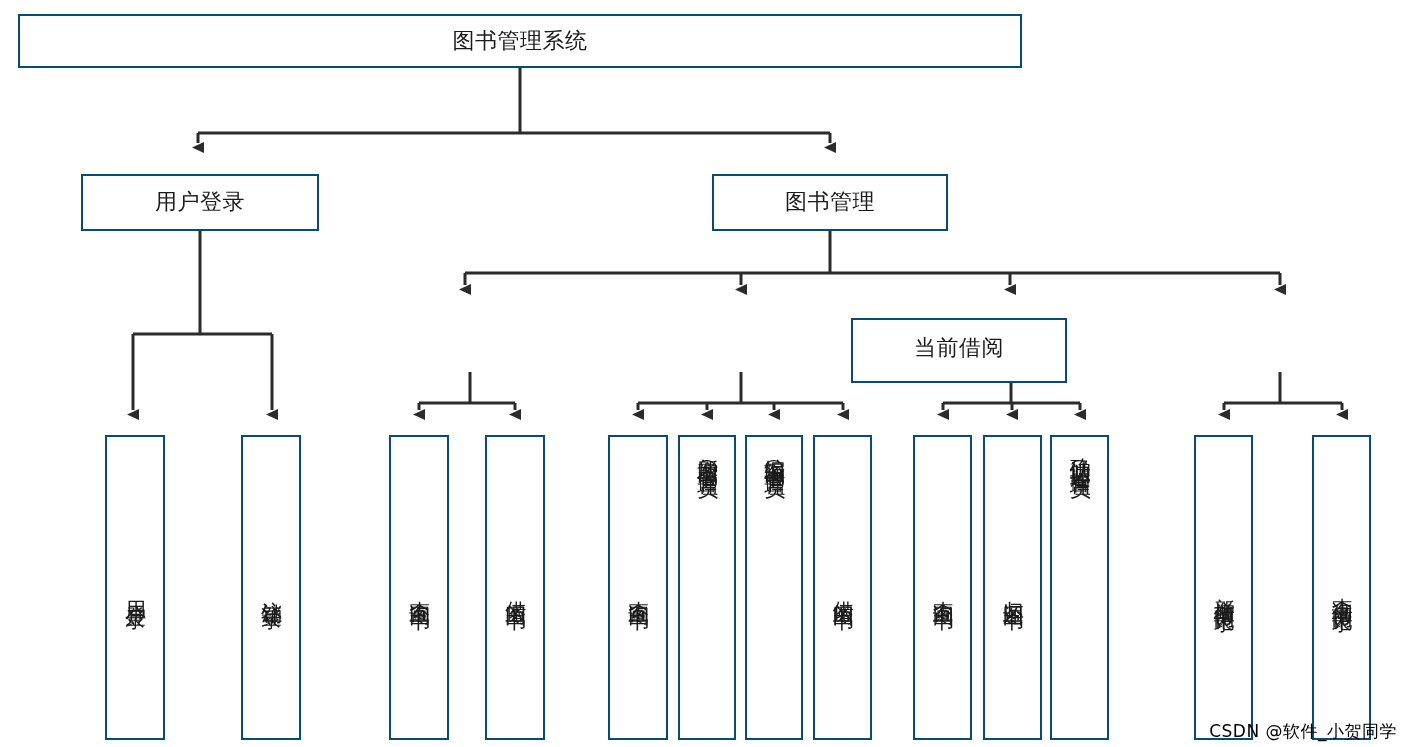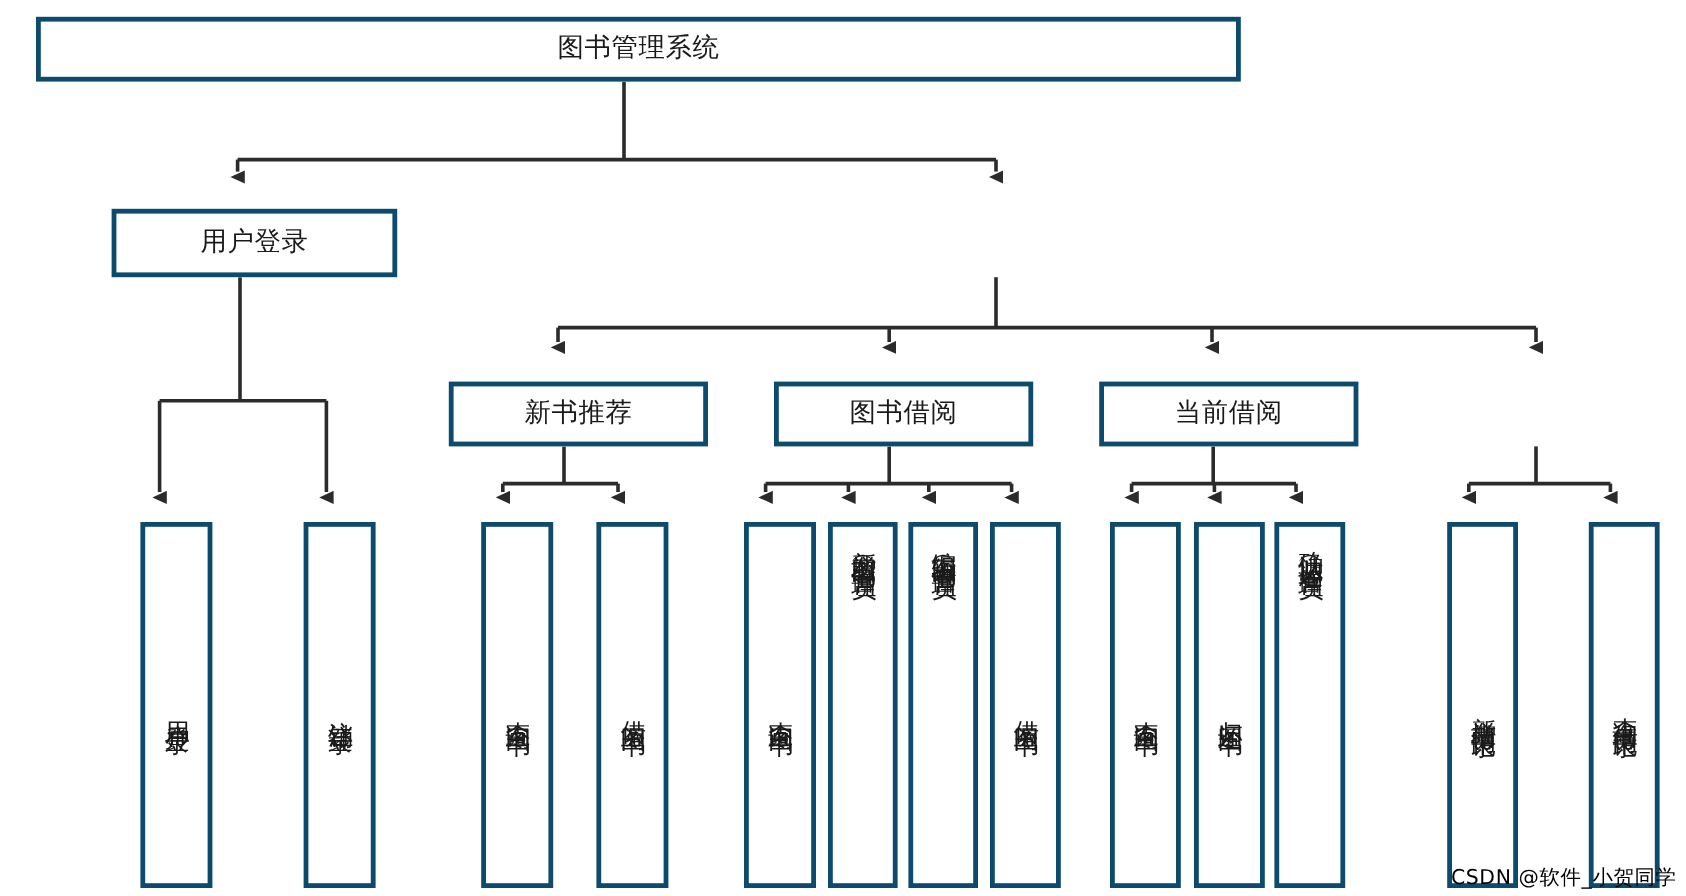--- a/index.html
+++ b/index.html
@@ -22,27 +22,26 @@
   svg.diagram-canvas {
     position: absolute;
     left: 0;
     top: 0;
     width: 1405px;
     height: 747px;
   }
   .node-box {
     position: absolute;
     box-sizing: border-box;
-    border: 4px solid #0c4a6e;
+    border: 2px solid #0c4a6e;
     background: #ffffff;
     display: flex;
     align-items: center;
     justify-content: center;
     color: #1a1a1a;
-    margin-left: 12px;
   }
   .node-label-h {
     font-size: 22px;
     line-height: 1.1;
     letter-spacing: 0.5px;
     white-space: nowrap;
     color: #1a1a1a;
   }
   .node-box.leaf {
     align-items: flex-start;
@@ -127,28 +126,25 @@
     </g>
   </svg>
 
   <div class="node-box" style="left:18px; top:14px; width:1004px; height:54px;">
     <span class="node-label-h">图书管理系统</span>
   </div>
 
   <div class="node-box" style="left:81px; top:174px; width:238px; height:57px;">
     <span class="node-label-h">用户登录</span>
   </div>
+  <div class="node-box" style="left:712px; top:174px; width:236px; height:57px;">
+    <span class="node-label-h">图书管理</span>
+  </div>
 
-  <div class="node-box" style="left:362px; top:318px; width:216px; height:54px;">
-    <span class="node-label-h">新书推荐</span>
-  </div>
-  <div class="node-box" style="left:633px; top:318px; width:216px; height:54px;">
-    <span class="node-label-h">图书借阅</span>
-  </div>
-  <div class="node-box" style="left:904px; top:318px; width:216px; height:54px;">
+  <div class="node-box" style="left:851px; top:318px; width:216px; height:65px;font-family:Liberation Mono, monospace;">
     <span class="node-label-h">当前借阅</span>
   </div>
 
   <div class="node-box leaf" style="left:105px; top:435px; width:60px; height:305px;">
     <span class="node-label-v centered">用户登录</span>
   </div>
   <div class="node-box leaf" style="left:241px; top:435px; width:60px; height:305px;">
     <span class="node-label-v centered">注销登录</span>
   </div>
 

